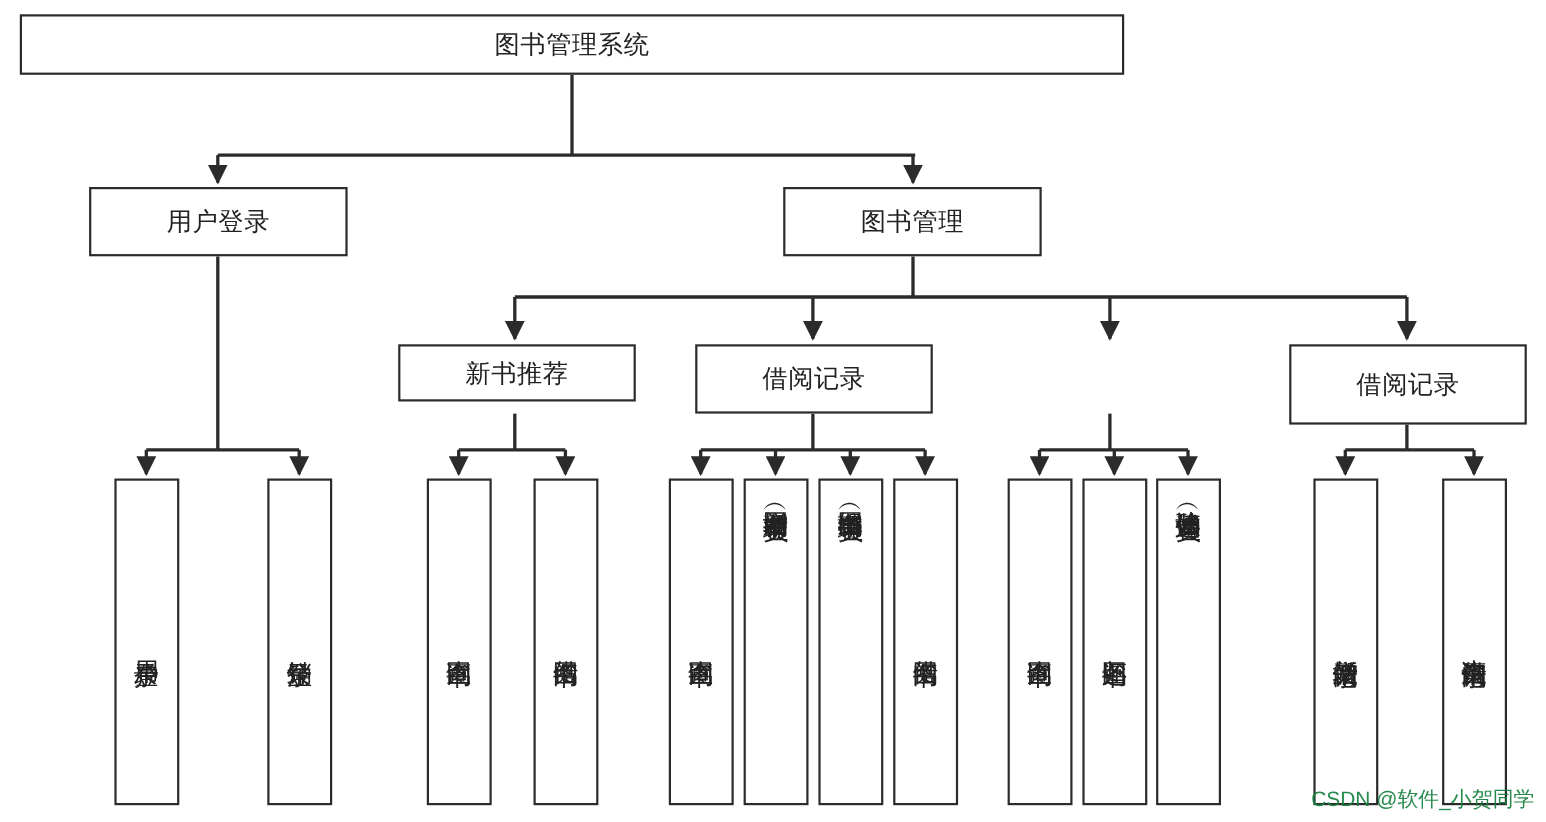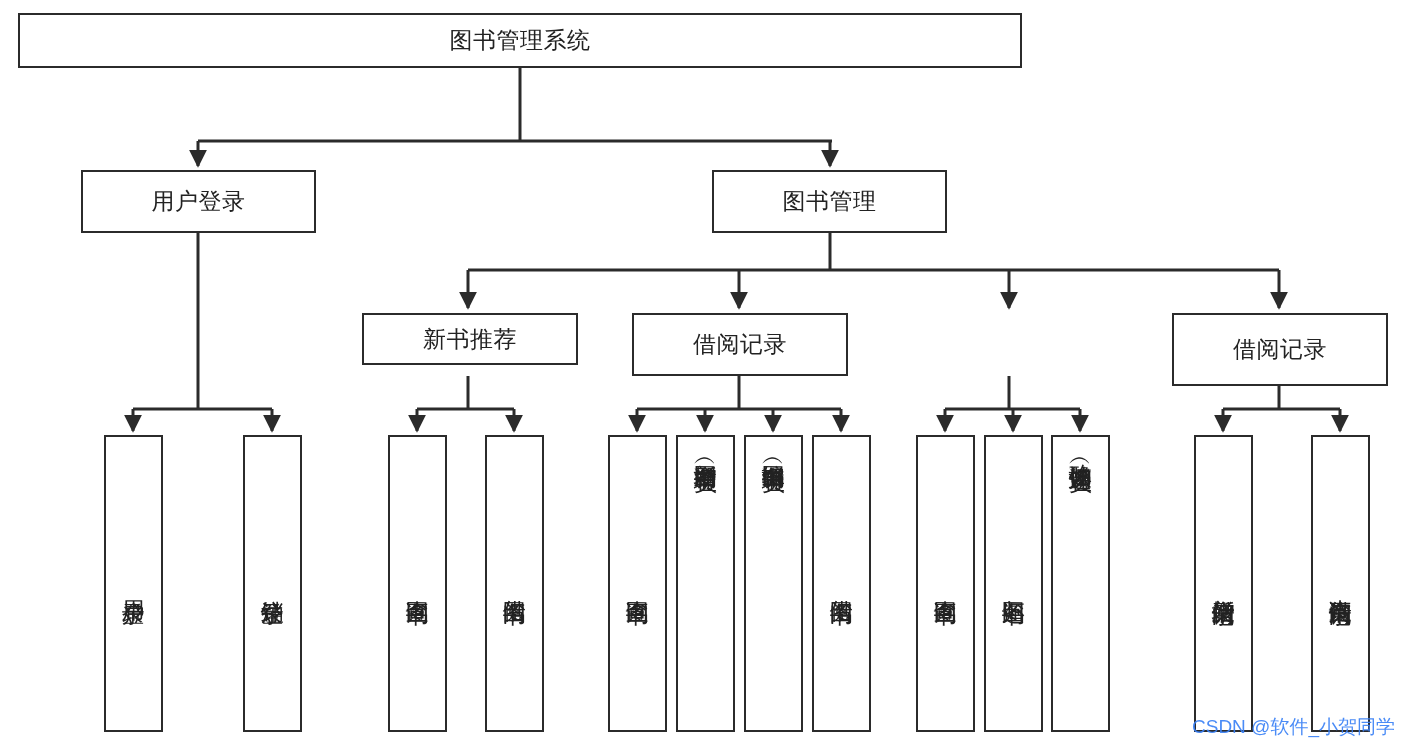--- a/index.html
+++ b/index.html
@@ -57,21 +57,21 @@
     justify-content: center;
     padding-top: 9px;
   }
   .node.leaf.short {
     align-items: center;
     padding-top: 0;
   }
   .watermark {
     position: absolute;
     font-size: 19px;
-    color: #3b82f6;
+    color: #15803d;
     white-space: nowrap;
     z-index: 5;
     opacity: 0.92;
   }
 </style>
 </head>
 <body>
 
 <div id="canvas">
 

